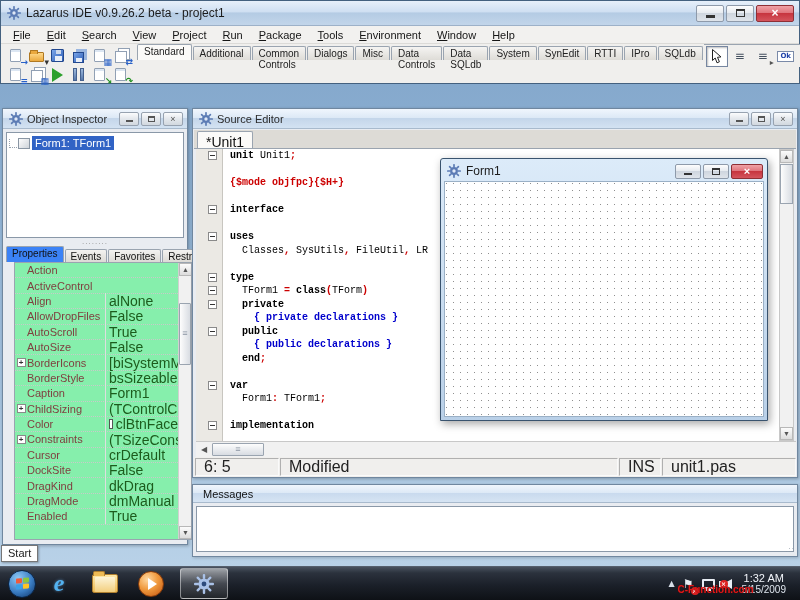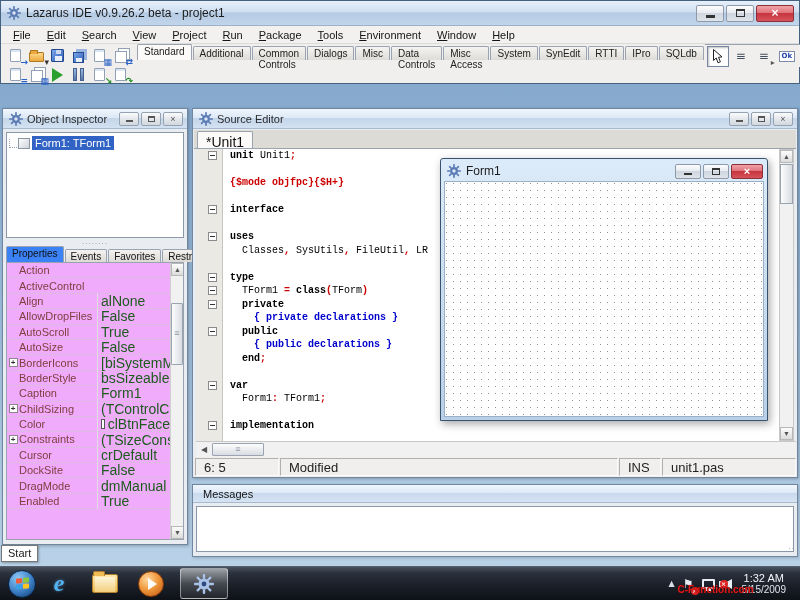--- a/index.html
+++ b/index.html
@@ -90,21 +90,21 @@
   .tree-item { display:flex; align-items:center; height:16px; margin:2px 0 0 2px; }
   .tline { width:8px; height:9px; border-left:1px dotted #98a2ae; border-bottom:1px dotted #98a2ae; margin-right:1px; }
   .ticon { width:12px; height:11px; background:linear-gradient(135deg,#fdfdfd,#cfd4da); border:1px solid #8a96a4; margin-right:2px; }
   .tsel { background:var(--selection); color:#fff; padding:1px 3px; font-size:11px; }
   #oi-split { position:absolute; left:3px; top:131px; width:178px; height:6px; }
   #oi-split:after { content:"........"; display:block; text-align:center; color:#8a8a8a; font-size:8px; line-height:4px; letter-spacing:1px; }
   #oi-tabs { position:absolute; left:3px; top:137px; width:178px; height:16px; display:flex; align-items:flex-end; }
   .oi-tab { padding:1px 5px 2px 5px; font-size:10px; border:1px solid #9aa4b0; border-bottom:none; border-radius:2px 2px 0 0;
             background:linear-gradient(180deg,#f3f2f0,#dcdad5); margin-right:1px; height:13px; }
   .oi-tab.active { background:#3b82f6; height:16px; }
-  #oi-grid { position:absolute; left:3px; top:153px; width:178px; height:278px; background:#f0abfc; border:1px solid #9aa4b0; overflow:hidden; }
+  #oi-grid { position:absolute; left:11px; top:153px; width:178px; height:278px; background:#86efac; border:1px solid #9aa4b0; overflow:hidden; }
   .prow { display:flex; align-items:center; height:15.4px; border-bottom:1px dotted #c9c9c9; position:relative; }
   .prow .exp { width:12px; display:flex; justify-content:center; }
   .expbox { width:9px; height:9px; border:1px solid #8a8a8a; background:#fff; font:bold 8px/7px "Liberation Sans",sans-serif;
             text-align:center; color:#333; }
   .pname { width:78px; font-size:11px; color:var(--property_name); overflow:hidden; white-space:nowrap; }
   .pval  { flex:1; font-size:14px; color:var(--property_value); overflow:hidden; white-space:nowrap;
            border-left:1px solid #dedede; padding-left:3px; display:flex; align-items:center; gap:3px; }
   .swatch { width:10px; height:10px; background:#fff; border:1px solid #555; display:inline-block; }
   #oi-vscroll { position:absolute; right:0; top:0; width:13px; height:100%; background:#f1f1f1; border-left:1px solid #d0d0d0; }
   .sb-arrow { width:13px; height:13px; display:flex; align-items:center; justify-content:center; font-size:7px; color:#555;
@@ -135,21 +135,21 @@
   #se-vscroll { position:absolute; right:3px; top:40px; width:15px; height:292px; background:#f1f1f1; border:1px solid #c8c8c8; }
   #se-vthumb { position:absolute; top:14px; left:0; width:13px; height:40px; background:linear-gradient(90deg,#fdfdfd,#d8dce2);
                border:1px solid #9aa4b0; }
   #se-hscroll { position:absolute; left:3px; top:332px; width:600px; height:16px; background:#f1f1f1; border-top:1px solid #c8c8c8;
                 display:flex; align-items:center; }
   .hs-arrow { width:16px; height:14px; display:flex; align-items:center; justify-content:center; font-size:8px; color:#555; }
   #se-hthumb { width:52px; height:13px; background:linear-gradient(180deg,#fdfdfd,#d8dce2); border:1px solid #9aa4b0;
                border-radius:1px; text-align:center; color:#8a94a2; font-size:9px; line-height:11px; }
   #se-status { position:absolute; left:1px; top:348px; width:602px; height:20px; background:#f0efed; display:flex; }
   .st-cell { border:1px solid #b0b0b0; border-right-color:#fafafa; border-bottom-color:#fafafa; height:18px; margin:1px 0 0 1px;
-             font-size:13px; color:#222; display:flex; align-items:center; padding-left:8px; }
+             font-size:16px; color:#222; display:flex; align-items:center; padding-left:8px; }
   .st-c1 { width:84px; } .st-c2 { width:338px; } .st-c3 { width:42px; } .st-c4 { flex:1; }
 
   
   #messages-window { position:absolute; left:192px; top:484px; width:606px; height:73px; z-index:20;
                      border:1px solid #70879f; background:#e9ecf1; box-shadow:1px 1px 3px rgba(0,0,0,.2); }
   #messages-titlebar { height:18px; display:flex; align-items:center; padding-left:10px;
                        background:linear-gradient(180deg,#f0f6fd,#dde9f6 45%,#c9daee 50%,#d6e4f3); border-bottom:1px solid #a8bacd; }
   #messages-content { position:absolute; left:3px; top:21px; right:3px; bottom:4px; background:#fff; border:1px solid #8a98a8; }
   #messages-grip { position:absolute; right:2px; bottom:2px; font-size:8px; color:#8a94a2; letter-spacing:1px; }
 
@@ -313,21 +313,21 @@
         </div>
       <div id="tb-sep"></div>
       <div id="palette">
         <div id="palette-tabs">
             <span class="pal-tab active">Standard</span>
             <span class="pal-tab">Additional</span>
             <span class="pal-tab">Common Controls</span>
             <span class="pal-tab">Dialogs</span>
             <span class="pal-tab">Misc</span>
             <span class="pal-tab">Data Controls</span>
-            <span class="pal-tab">Misc Access</span>
+            <span class="pal-tab">Data SQLdb</span>
             <span class="pal-tab">System</span>
             <span class="pal-tab">SynEdit</span>
             <span class="pal-tab">RTTI</span>
             <span class="pal-tab">IPro</span>
             <span class="pal-tab">SQLdb</span>
           </div>
         <div id="palette-icons">
             <span class="cmp selected">
               <svg width="11" height="15" viewBox="0 0 11 15">
                 <path d="M1.5 0.5 L1.5 11.5 L4.2 9 L6 13.8 L8.4 12.8 L6.5 8.3 L10 7.9 Z" fill="#fff" stroke="#222" stroke-width="1"></path>
@@ -507,20 +507,25 @@
           </div>
           <div class="prow">
             <span class="exp"></span>
             <span class="pname">Cursor</span>
             <span class="pval">crDefault</span>
           </div>
           <div class="prow">
             <span class="exp"></span>
             <span class="pname">DockSite</span>
             <span class="pval">False</span>
+          </div>
+          <div class="prow">
+            <span class="exp"></span>
+            <span class="pname">DragKind</span>
+            <span class="pval">dkDrag</span>
           </div>
           <div class="prow">
             <span class="exp"></span>
             <span class="pname">DragMode</span>
             <span class="pval">dmManual</span>
           </div>
           <div class="prow">
             <span class="exp"></span>
             <span class="pname">Enabled</span>
             <span class="pval">True</span>

